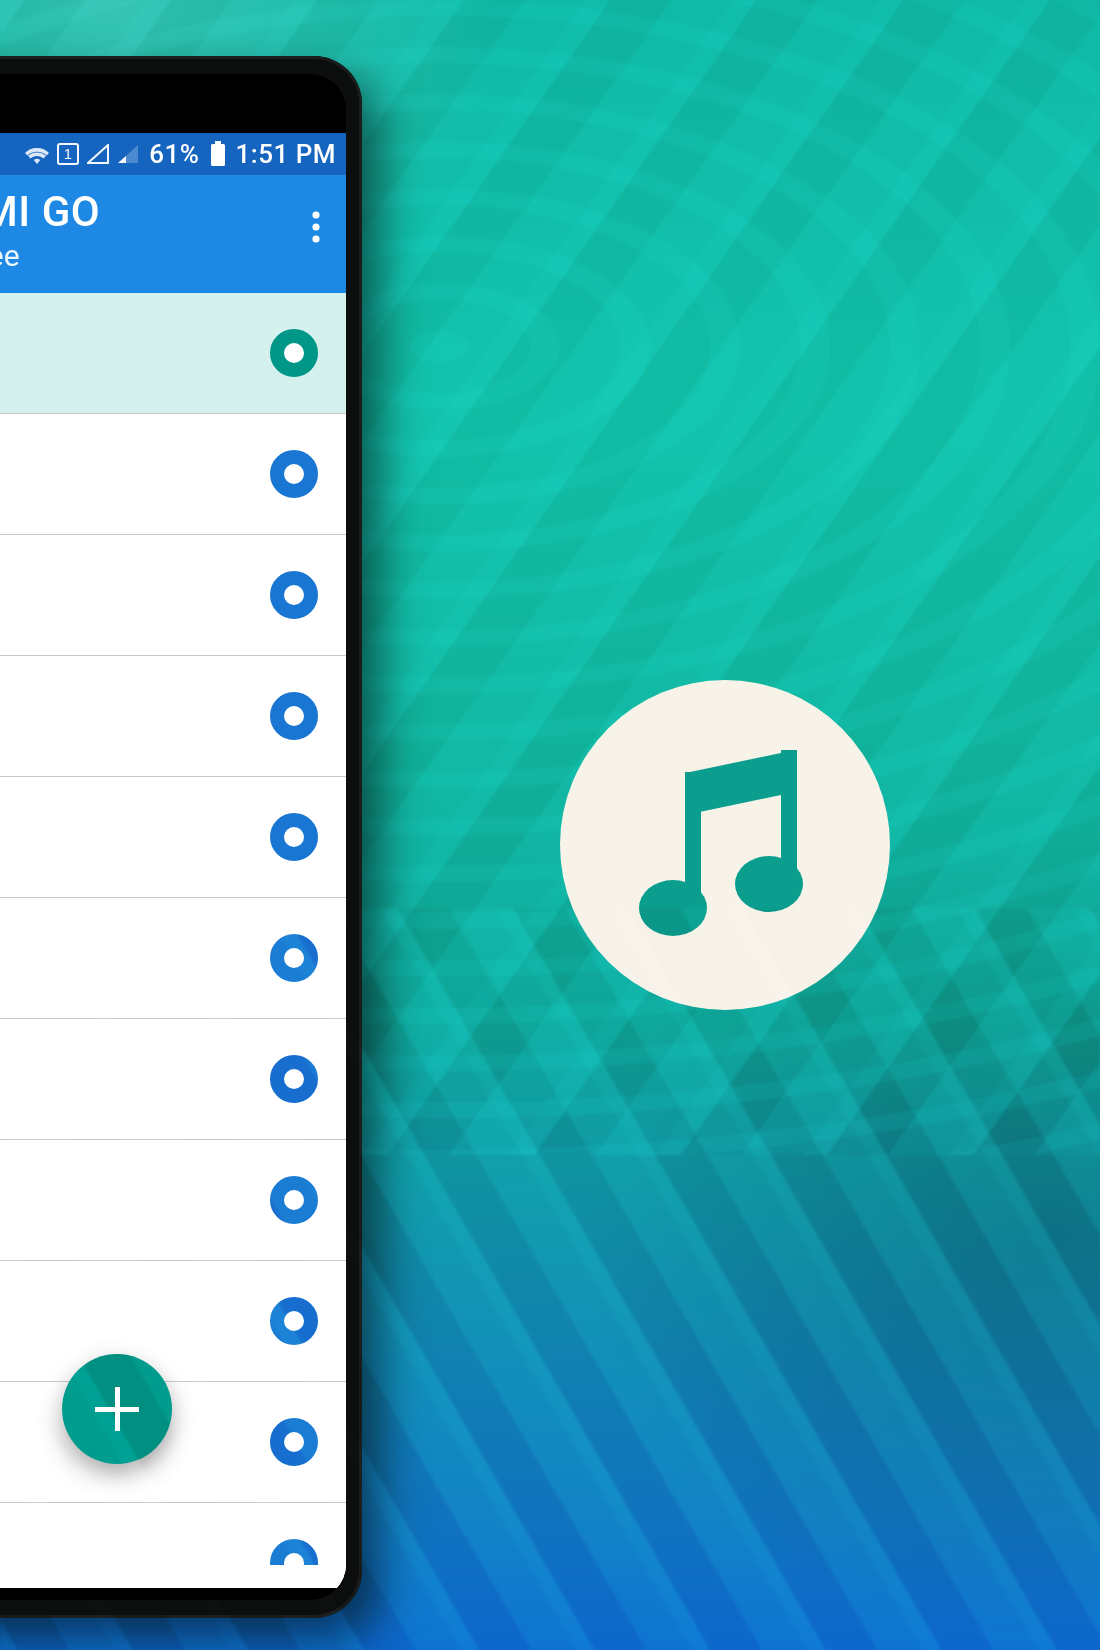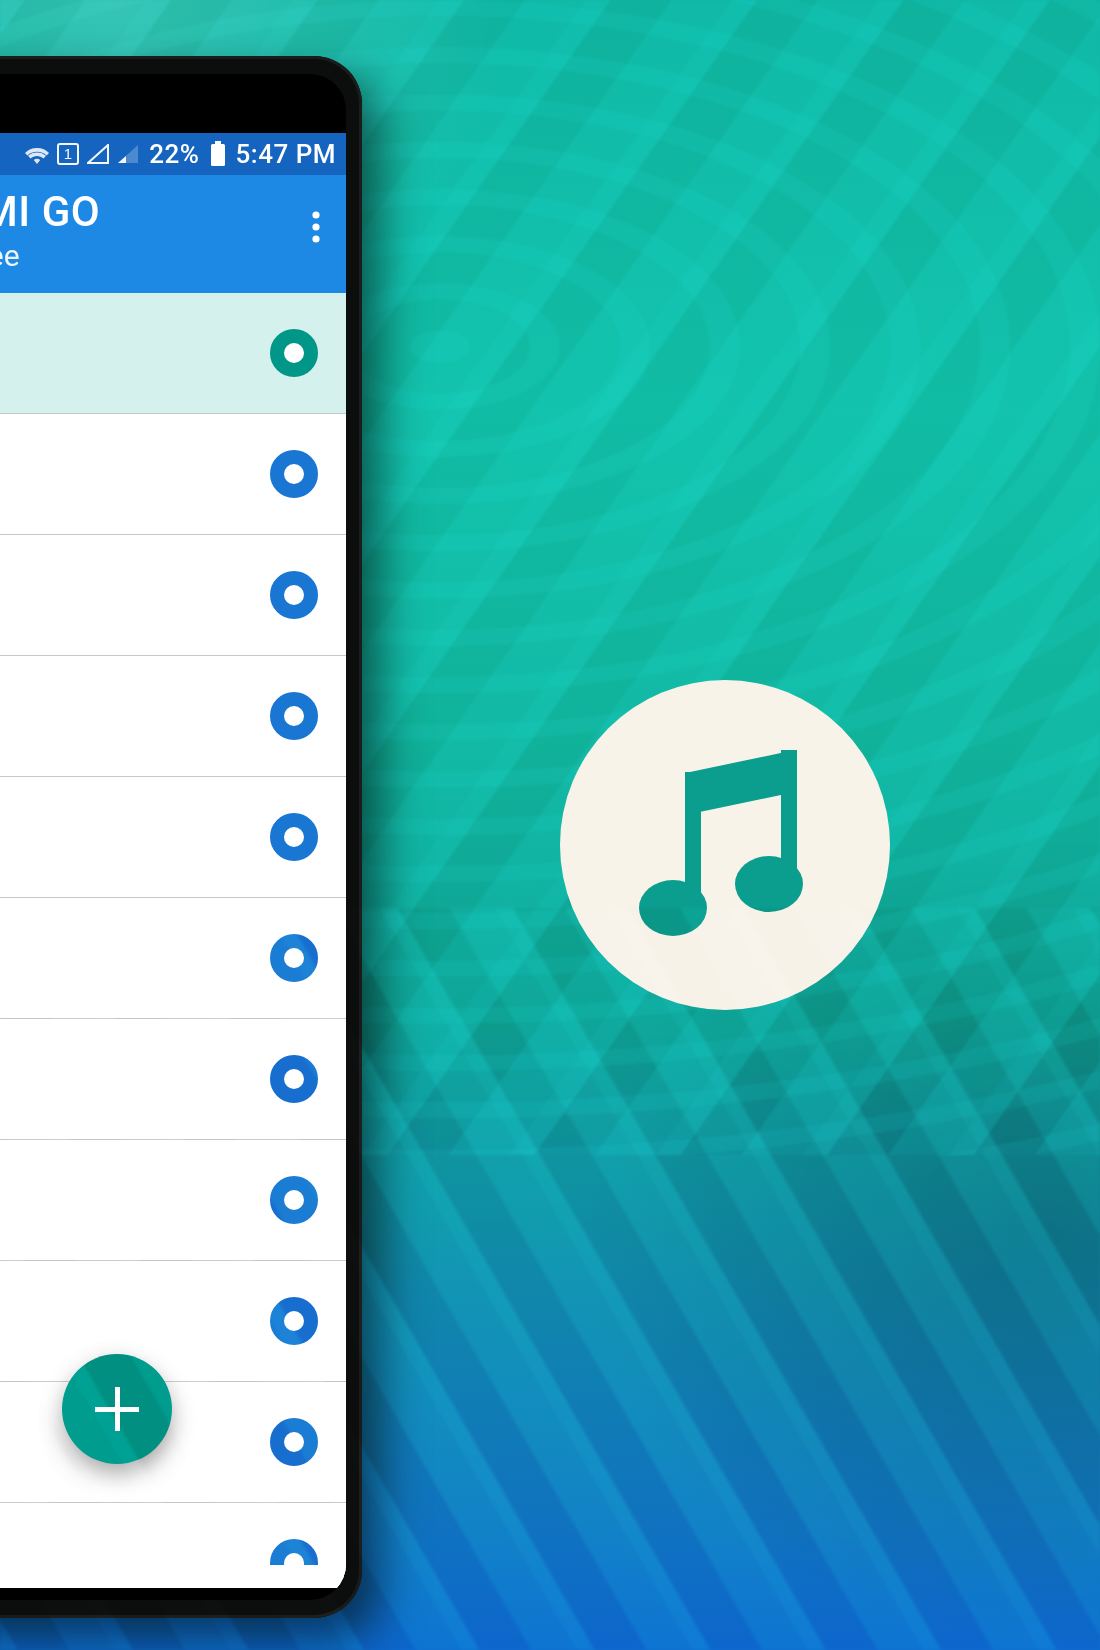--- a/index.html
+++ b/index.html
@@ -212,26 +212,26 @@
 
             <svg width="22" height="20" viewBox="0 0 22 20">
                 <path fill="none" stroke="#fff" stroke-width="2" d="M1 19 L21 19 L21 1 Z"></path>
               </svg>
 
             <svg width="22" height="20" viewBox="0 0 22 20">
                 <path fill="#fff" d="M1 19 L21 19 L21 1 Z" opacity=".25"></path>
                 <path fill="#fff" d="M1 19 L9 19 L9 12 Z"></path>
               </svg>
           </div>
-          <span class="sb-text">22%</span>
+          <span class="sb-text">61%</span>
           <svg width="16" height="26" viewBox="0 0 16 26">
               <rect x="5" y="0" width="6" height="3" fill="#fff"></rect>
               <rect x="1" y="3" width="14" height="22" rx="1.5" fill="#fff"></rect>
             </svg>
-          <span class="sb-text">5:47 PM</span>
+          <span class="sb-text">1:51 PM</span>
         </div>
 
         <div class="appbar">
           <div class="appbar-title">REDMI GO</div>
           <div class="appbar-sub">i Go Free</div>
           <div class="more-btn">
             <svg width="10" height="34" viewBox="0 0 10 34">
                 <circle cx="5" cy="5" r="3.6" fill="#fff"></circle>
                 <circle cx="5" cy="17" r="3.6" fill="#fff"></circle>
                 <circle cx="5" cy="29" r="3.6" fill="#fff"></circle>

